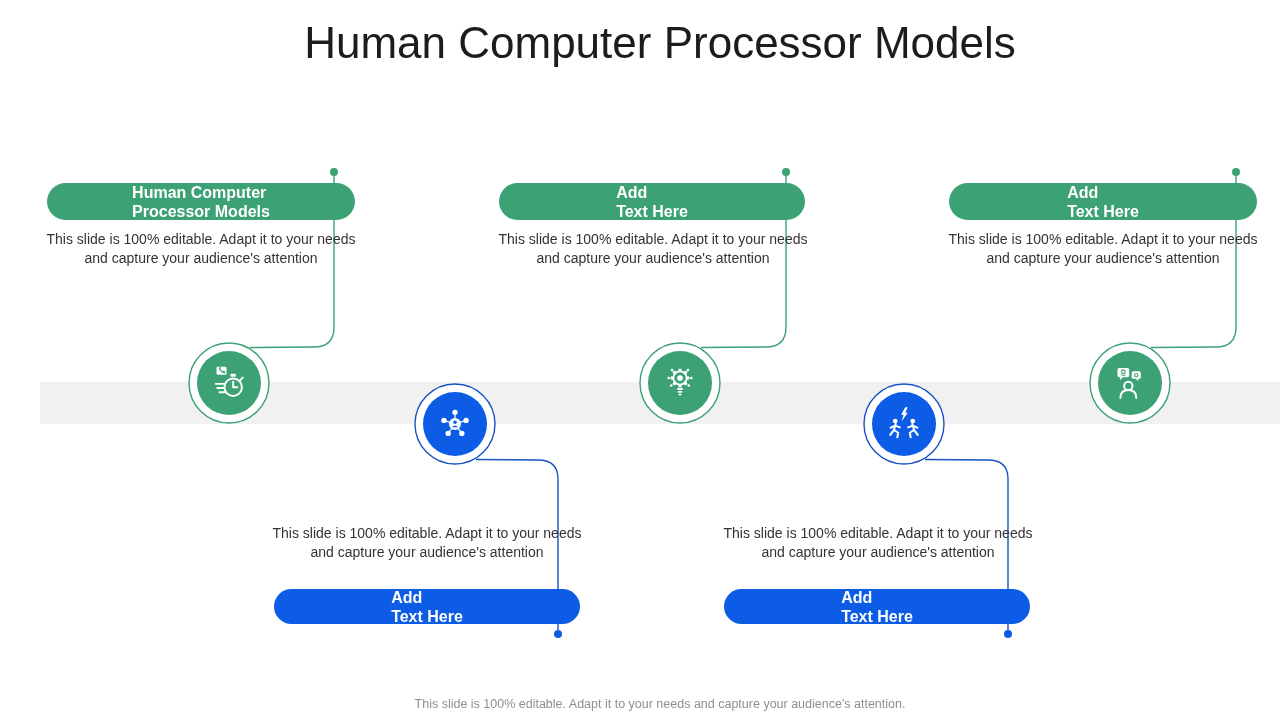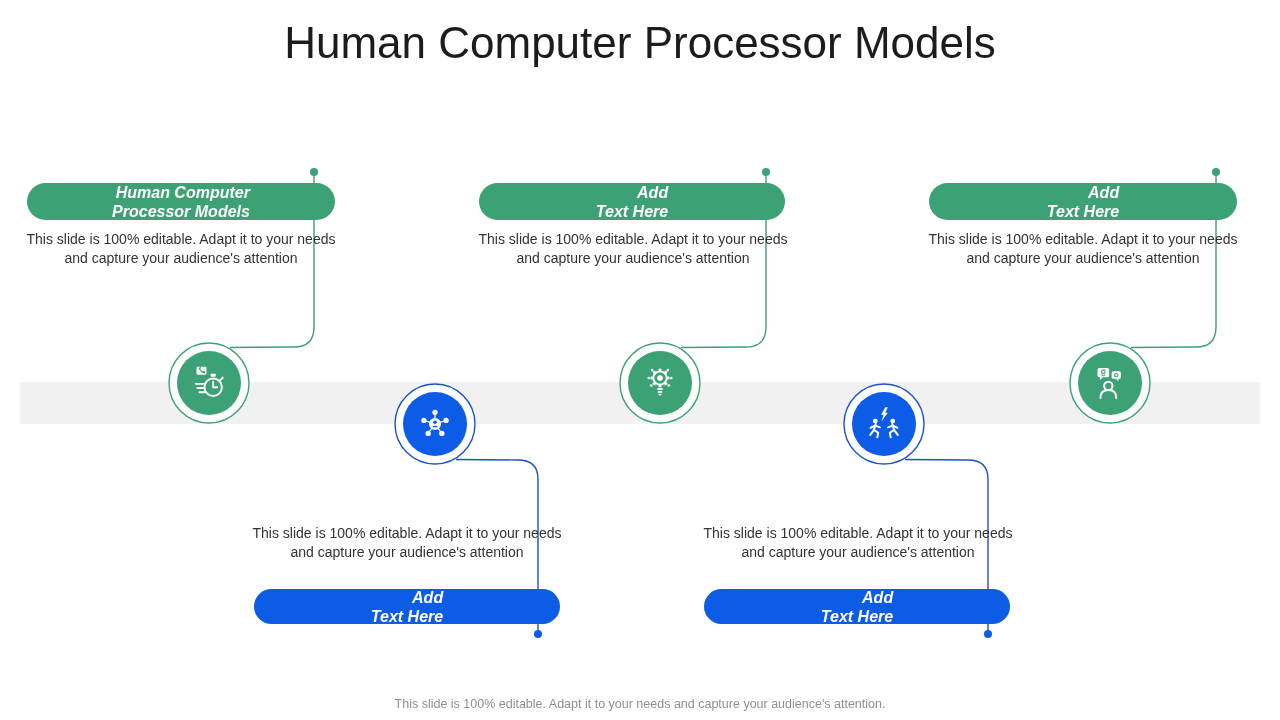--- a/index.html
+++ b/index.html
@@ -1,21 +1,21 @@
 <!DOCTYPE html>
 <html style="--c-green: #3CA275; --c-blue: #0D5CE6; --c-green-line: #3CA275; --c-blue-line: #1A53C2; --c-band: #F1F1F1; --c-title-text: #1C1C1C; --c-body-text: #333333; --c-footer-text: #8F8F8F;"><head>
 <meta charset="utf-8">
 <style>
   html,body{margin:0;padding:0;}
   body{
     width:1280px;height:720px;position:relative;overflow:hidden;
     background:#ffffff;
     font-family:"Liberation Sans", sans-serif;
   }
-  .stage{position:absolute;inset:0;}
+  .stage{position:absolute;inset:0;margin-left:20px;}
 
   
   .title{
     position:absolute;top:18px;left:0;width:1280px;text-align:center;
     font-size:44px;font-weight:400;color:var(--c-title-text,#1c1c1c);
     letter-spacing:0;
   }
   .footer{
     position:absolute;top:697px;left:0;width:1280px;text-align:center;
     font-size:12.5px;color:var(--c-footer-text,#8f8f8f);
@@ -46,21 +46,21 @@
   .n1{left:177px;top:351px;}
   .n2{left:628px;top:351px;}
   .n3{left:1078px;top:351px;}
   .n4{left:403px;top:392px;}
   .n5{left:852px;top:392px;}
 
   
   .pill{
     position:absolute;height:37px;display:flex;align-items:center;justify-content:center;
     border-radius:19px;color:#ffffff;font-weight:bold;font-size:16px;line-height:19px;
-    text-align:right;white-space:pre-line;z-index:4;font-style:italic;
+    text-align:left;white-space:pre-line;z-index:4;
   }
   .pill-green{background:var(--c-green,#3ca275);}
   .pill-blue{background:var(--c-blue,#0d5ce6);}
   .p1{left:27px;top:183px;width:308px;}
   .p2{left:479px;top:183px;width:306px;}
   .p3{left:929px;top:183px;width:308px;}
   .p4{left:254px;top:589px;width:306px;height:35px;}
   .p5{left:704px;top:589px;width:306px;height:35px;}
 
   

